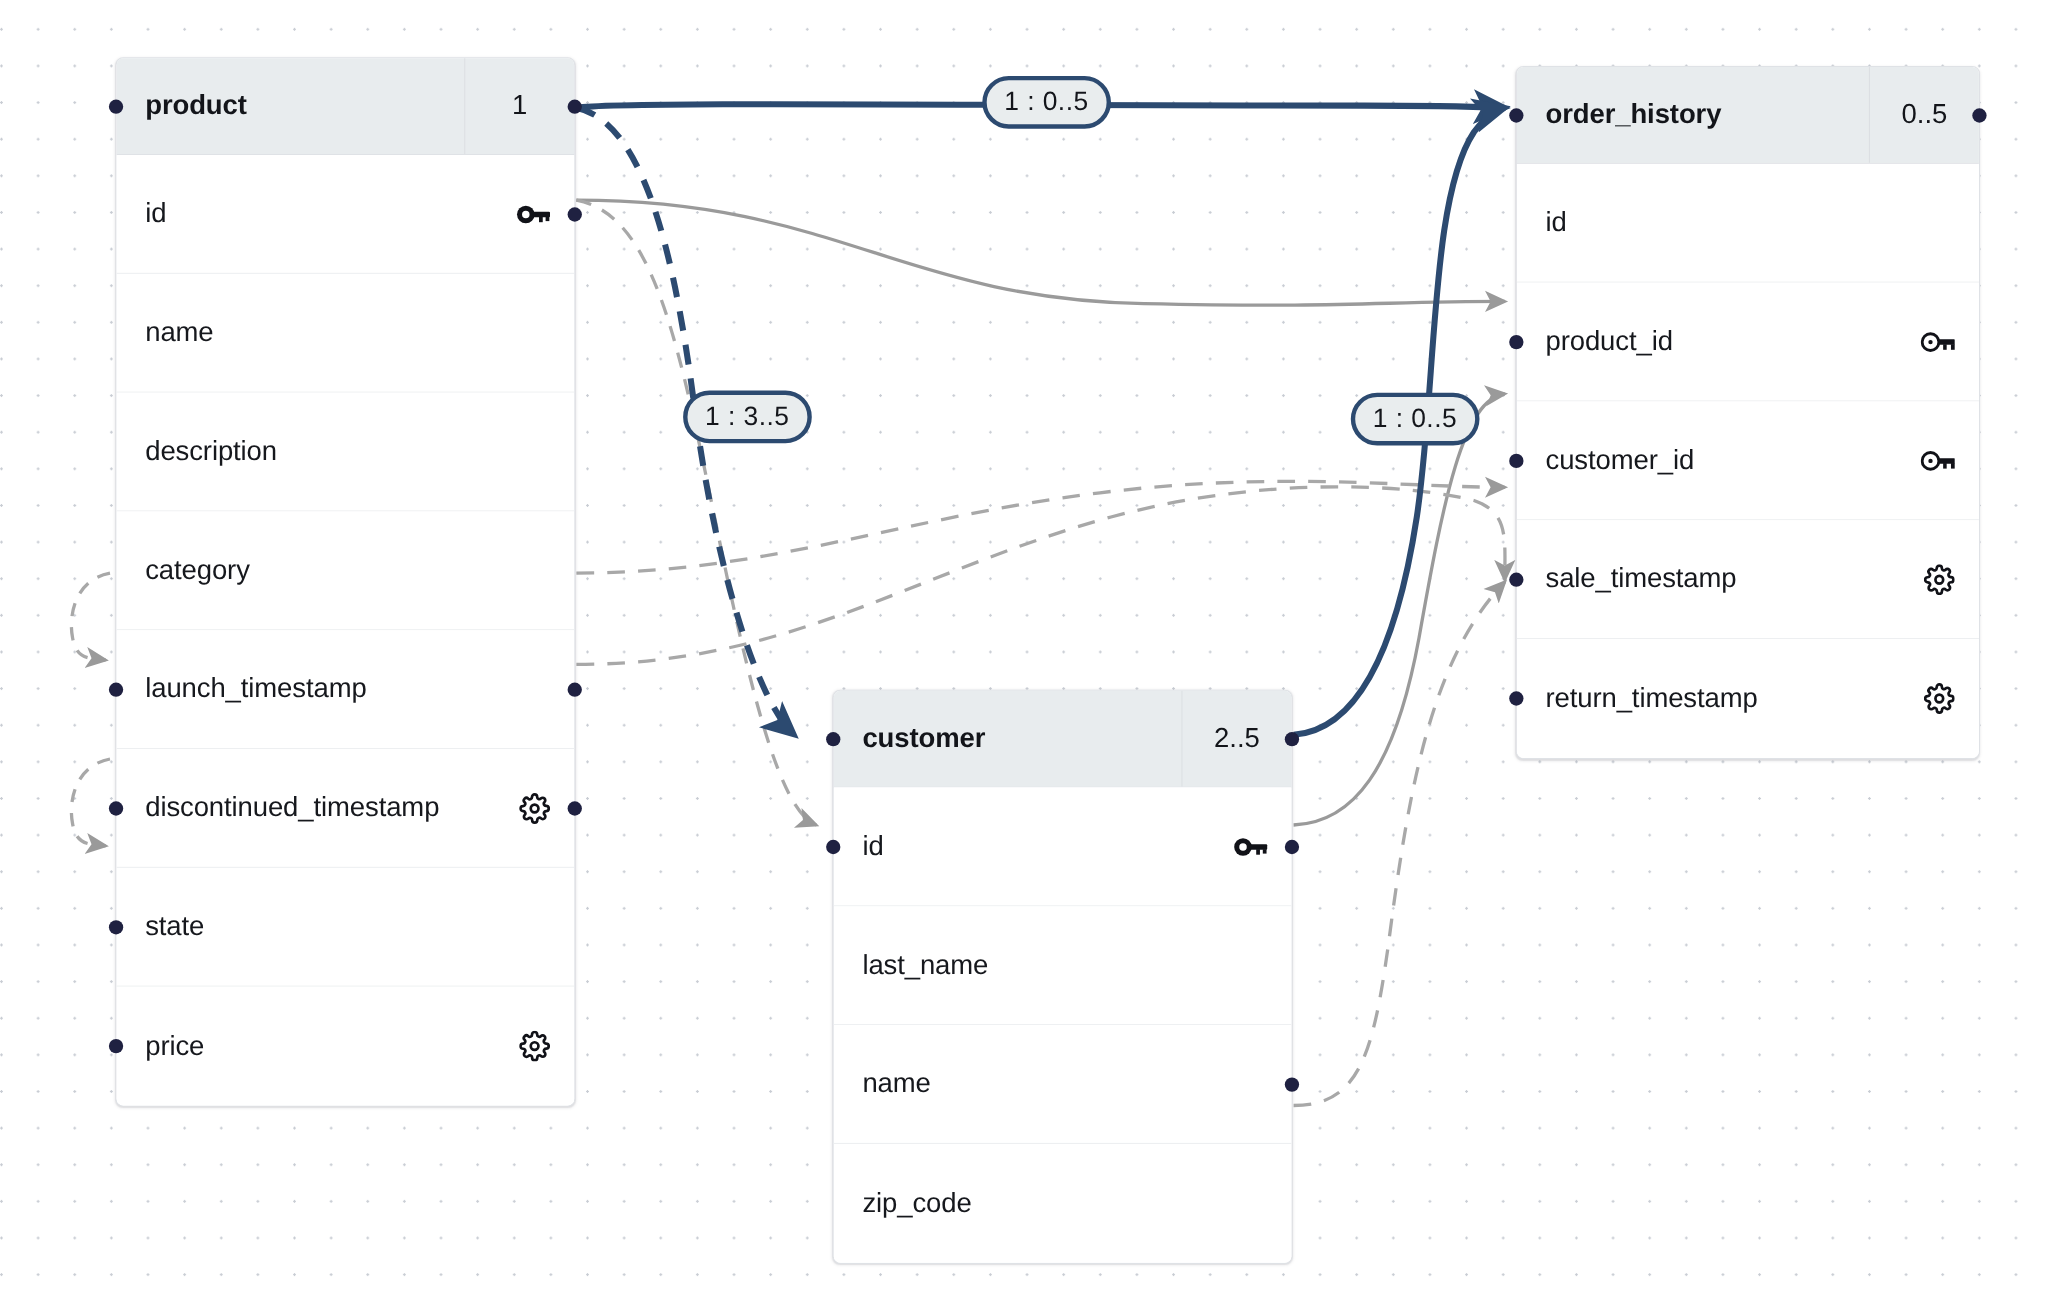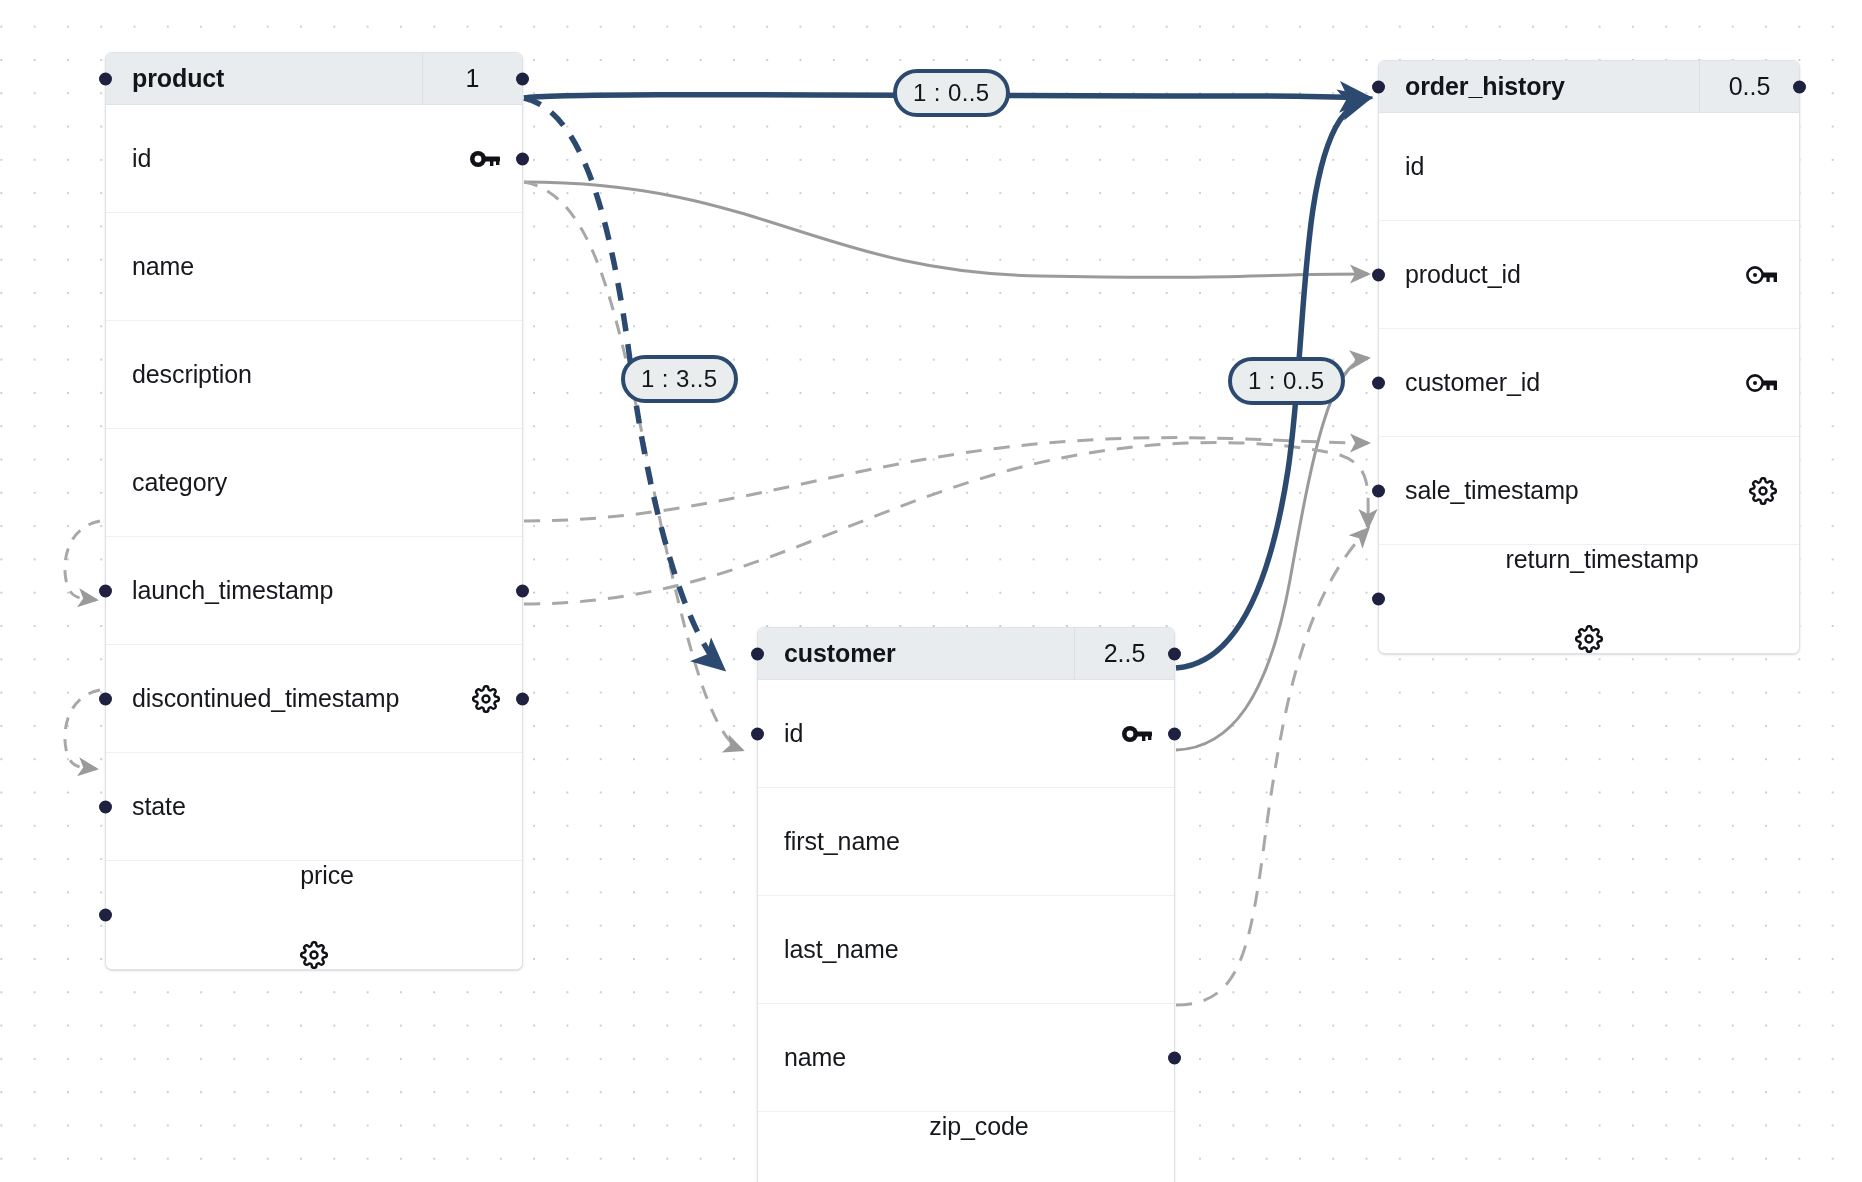--- a/index.html
+++ b/index.html
@@ -29,21 +29,21 @@
     background: #ffffff;
     border: 1px solid #dfe2e6;
     border-radius: 7px;
     box-shadow: 0 1px 3px rgba(17,24,39,0.10), 0 1px 1px rgba(17,24,39,0.06);
     z-index: 3;
     overflow: visible;
   }
   .table-header {
     display: flex;
     align-items: center;
-    height: 52px;
+    height: 88px;
     background: #e8ecee;
     border-top-left-radius: 6px;
     border-top-right-radius: 6px;
     border-bottom: 1px solid #dfe2e6;
     position: relative;
   }
   .table-title {
     flex: 1 1 auto;
     padding-left: 26px;
     font-size: 25px;
@@ -69,21 +69,20 @@
     align-items: center;
     height: 108px;
     border-bottom: 1px solid #edeff1;
     position: relative;
     background: #fff;
   }
   .field-row:last-child {
     border-bottom: none;
     border-bottom-left-radius: 6px;
     border-bottom-right-radius: 6px;
-    flex-direction: column;
   }
   .field-name {
     flex: 1 1 auto;
     padding-left: 26px;
     font-size: 25px;
     color: #16181d;
     white-space: nowrap;
     letter-spacing: -0.1px;
   }
   .field-icon {
@@ -253,24 +252,20 @@
         <svg width="34" height="22" viewBox="0 0 34 22">
           <circle cx="9" cy="11" r="8" fill="#111218"></circle>
           <circle cx="9" cy="11" r="3.4" fill="#ffffff"></circle>
           <rect x="15" y="8.4" width="16" height="5.2" rx="1" fill="#111218"></rect>
           <rect x="21" y="13" width="3.4" height="5" fill="#111218"></rect>
           <rect x="27" y="13" width="3.4" height="4" fill="#111218"></rect>
         </svg>
       </div>
     </div>
 
-    <div class="field-row">
-      <div class="field-name">first_name</div>
-      <div class="field-icon"></div>
-    </div>
 
     <div class="field-row">
       <div class="field-name">last_name</div>
       <div class="field-icon"></div>
     </div>
 
     <div class="field-row">
       <span class="port right vmid"></span>
       <div class="field-name">name</div>
       <div class="field-icon"></div>

